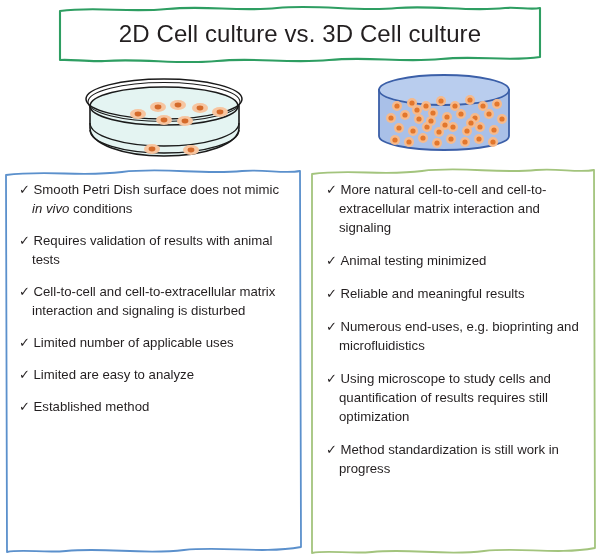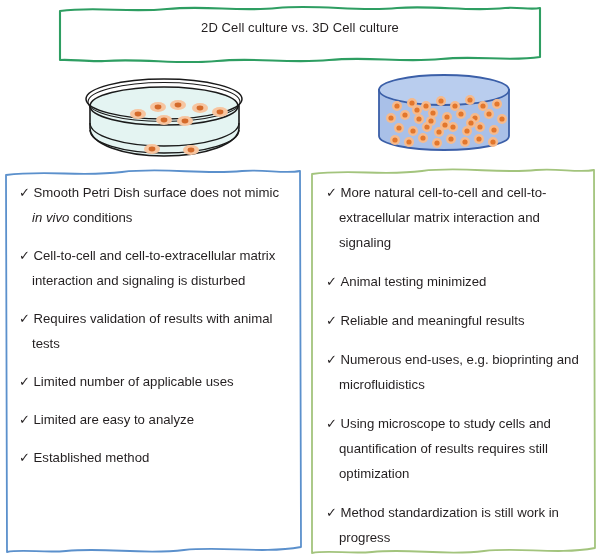--- a/index.html
+++ b/index.html
@@ -29,21 +29,21 @@
     left: 0; top: 0;
     width: 100%;
     height: 100%;
   }
   #title-text {
     position: absolute;
     left: 0;
     top: 16px;
     width: 100%;
     text-align: center;
-    font-size: 13px;
+    font-size: 24px;
     letter-spacing: 0.1px;
     color: #231f20;
     white-space: nowrap;
   }
 
   
   #illustrations {
     position: absolute;
     left: 0;
     top: 66px;
@@ -94,21 +94,21 @@
     height: 100%;
     box-sizing: border-box;
     padding: 14px 14px 8px 17px;
   }
   #right-column .list {
     padding-left: 18px;
     padding-right: 10px;
   }
   .item {
     font-size: 13.2px;
-    line-height: 25px;
+    line-height: 19px;
     color: #231f20;
     margin-bottom: 13px;
     text-indent: -13px;
     padding-left: 13px;
   }
   #right-column .item {
     margin-bottom: 14px;
   }
   .item .tick {
     font-size: 13px;
@@ -247,22 +247,22 @@
 </div>
 
 <div id="left-column" class="column">
   <svg class="frame" viewBox="0 0 302 391" preserveAspectRatio="none">
     <path fill="none" stroke="#5b90cc" stroke-width="1.8" stroke-linejoin="round" d="M4,9 C45,4 80,11 120,6 C162,1 200,9 240,5 C262,3 282,8 298,5
              L299,381 C258,388 222,380 182,384 C140,389 104,381 64,385
              C42,387 20,383 5,386 Z"></path>
   </svg>
   <div class="list" id="left-list">
       <div class="item"><span class="tick">✓ </span><span>Smooth Petri Dish surface does not mimic </span><i class="ital">in vivo</i><span> conditions</span></div>
+      <div class="item"><span class="tick">✓ </span><span>Requires validation of results with animal tests</span></div>
       <div class="item"><span class="tick">✓ </span><span>Cell-to-cell and cell-to-extracellular matrix interaction and signaling is disturbed</span></div>
-      <div class="item"><span class="tick">✓ </span><span>Requires validation of results with animal tests</span></div>
       <div class="item"><span class="tick">✓ </span><span>Limited number of applicable uses</span></div>
       <div class="item"><span class="tick">✓ </span><span>Limited are easy to analyze</span></div>
       <div class="item"><span class="tick">✓ </span><span>Established method</span></div>
     </div>
 </div>
 
 <div id="right-column" class="column">
   <svg class="frame" viewBox="0 0 290 391" preserveAspectRatio="none">
     <path fill="none" stroke="#a3c47d" stroke-width="1.8" stroke-linejoin="round" d="M4,8 C42,3 76,10 114,5 C154,0 190,8 228,4 C250,2 270,7 286,4
              L287,382 C248,389 214,381 176,385 C136,390 102,382 64,386

